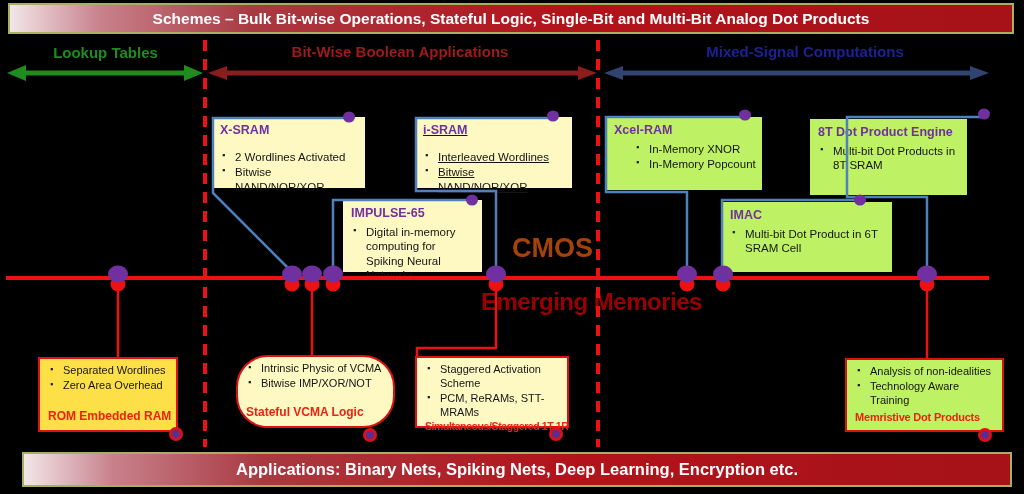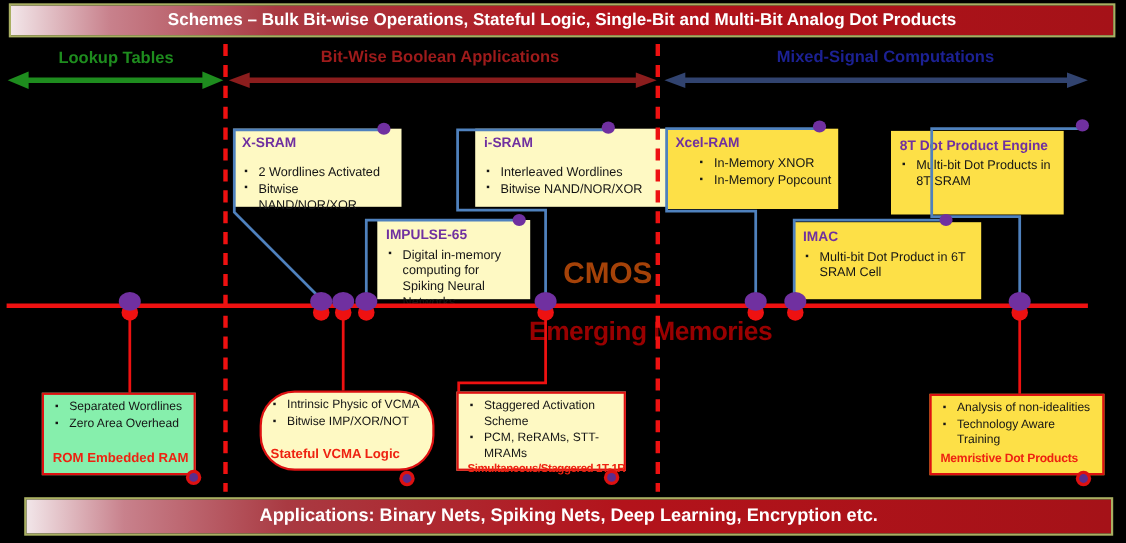--- a/index.html
+++ b/index.html
@@ -9,34 +9,34 @@
           color:#fff;font-weight:bold;border:2px solid #A9AF62;box-sizing:border-box;
           background:linear-gradient(90deg,#F2E6E9 0%,#C8818C 9%,#A93A42 24%,#B3131B 55%,#A51218 100%);}
   #header-banner{left:8px;top:3px;width:1006px;height:31px;font-size:15.5px;}
   #footer-banner{left:22px;top:452px;width:990px;height:35px;font-size:16.5px;}
   .section-label{position:absolute;font-weight:bold;font-size:15px;text-align:center;}
   #label-lookup{left:18px;top:44px;width:175px;color:#1E8C1E;}
   #label-bitwise{left:255px;top:43px;width:290px;color:#9E1B1B;}
   #label-mixed{left:655px;top:43px;width:300px;color:#1C2193;}
   .callout{position:absolute;box-sizing:border-box;padding:5px 6px;color:#151515;font-size:11.5px;}
   .tan{background:#fef9c3;}
-  .olive{background:#fde047;}
-  .orange{background:#86efac;}
+  .olive{background:#bef264;}
+  .orange{background:#fde047;}
   .callout .title{font-weight:bold;font-size:12.5px;color:#7030A0;margin:1px 0 5px 2px;}
   .callout .title.gap{margin-bottom:13px;}
   .callout ul{list-style:none;margin:0;padding:0 0 0 4px;}
   .callout li{position:relative;padding-left:13px;line-height:1.26;margin-bottom:1px;}
   .callout li::before{content:"▪";position:absolute;left:0;top:0;font-size:9px;}
   .indent ul{padding-left:24px;}
   .bottom-box{display:flex;flex-direction:column;border:2px solid #DD1111;font-size:11px;}
   .bottom-box .btitle{font-weight:bold;font-size:12px;color:#EE2211;margin:auto 0 2px 2px;white-space:nowrap;}
   .bottom-box .btitle.tight{font-size:10.5px;letter-spacing:-0.4px;}
   .bottom-box .btitle.tight2{font-size:11px;letter-spacing:-0.2px;}
   #box-xsram{left:212px;top:117px;width:153px;height:71px;}
-  #box-isram{left:432px;top:117px;width:187px;height:71px;}
+  #box-isram{left:415px;top:117px;width:157px;height:71px;text-decoration:underline;}
   #box-impulse{left:343px;top:200px;width:139px;height:72px;}
   #box-xcel{left:606px;top:117px;width:156px;height:73px;}
   #box-imac{left:722px;top:202px;width:170px;height:70px;}
   #box-8t{left:810px;top:119px;width:157px;height:76px;}
   #box-rom{left:38px;top:357px;width:140px;height:75px;}
   #box-vcma{left:236px;top:355px;width:159px;height:73px;border-radius:32px;}
   #box-staggered{left:415px;top:356px;width:154px;height:72px;}
   #box-memristive{left:845px;top:358px;width:159px;height:74px;}
   #cmos-label{position:absolute;left:512px;top:233px;font-size:27px;font-weight:bold;color:#A54208;}
   #emerging-label{position:absolute;left:481px;top:288px;font-size:24px;font-weight:bold;

